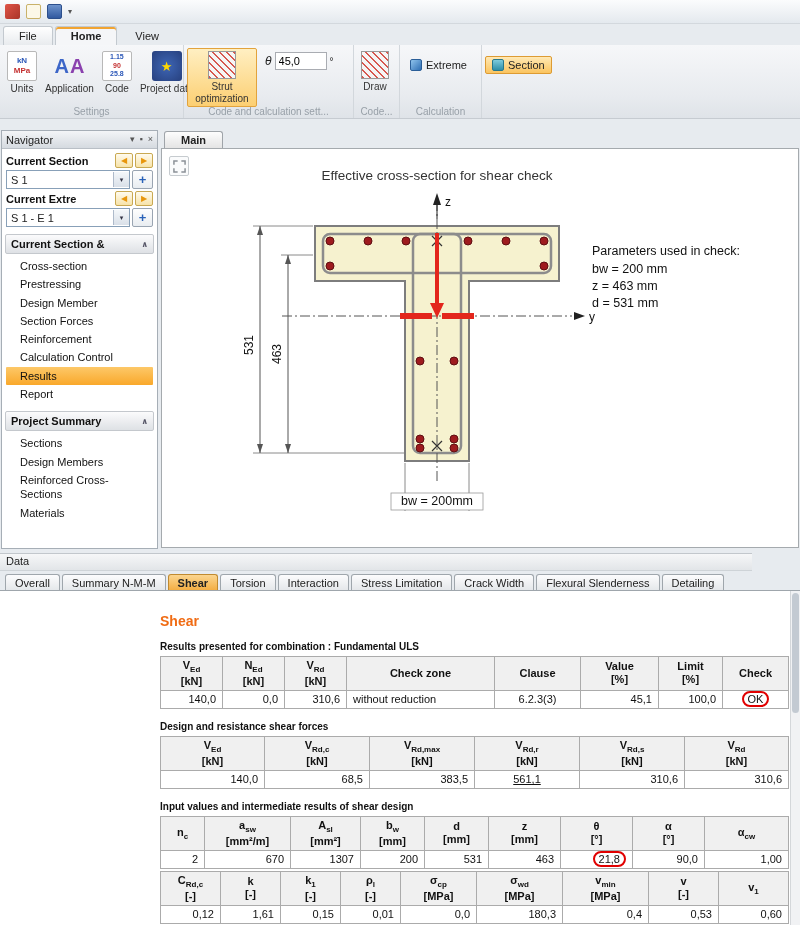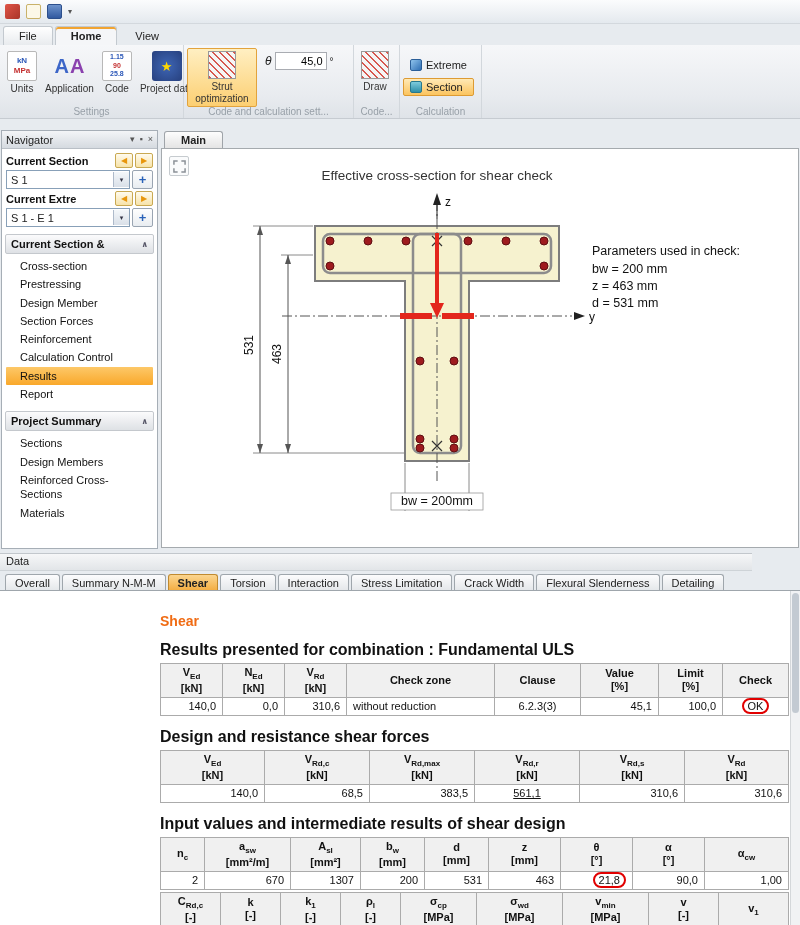--- a/index.html
+++ b/index.html
@@ -50,24 +50,24 @@
   .icon-code .icl{font-size:7px;font-weight:bold;line-height:1.2;}
   .icon-code .icl:nth-child(1){color:#2B57B8;}
   .icon-code .icl:nth-child(2){color:#C43131;}
   .icon-code .icl:nth-child(3){color:#2B57B8;}
   .icon-projectdata{background:radial-gradient(#3E66B5,#27407E);border-radius:3px;}
   .icon-projectdata .icl{color:#FFD800;font-size:13px;line-height:1;}
   .icon-strut,.icon-draw{width:28px;height:28px;border:1px solid #999;
     background:repeating-linear-gradient(45deg,rgba(210,60,50,.85) 0 1.5px,transparent 1.5px 5px),#F5F5F5;}
   .theta-row{display:flex;align-items:center;gap:3px;margin:4px 0 0 8px;}
   .theta-label{font-size:12px;font-style:italic;}
-  .theta-input{width:44px;height:16px;border:1px solid #A9ACB2;font-size:11px;text-align:right;
+  .theta-input{width:44px;height:16px;border:1px solid #A9ACB2;font-size:11px;text-align:left;
     padding:0 3px;font-family:inherit;background:#FFF;}
   .theta-deg{font-size:10px;vertical-align:top;}
-  .calc-stack{display:flex;flex-direction:column;gap:4px;margin-top:8px;}
+  .calc-stack{display:flex;flex-direction:row;gap:11px;margin-top:8px;}
   .small-btn{display:flex;align-items:center;gap:4px;font-size:11px;padding:2px 6px;
     border:1px solid transparent;border-radius:2px;white-space:nowrap;}
   .small-btn.selected{background:linear-gradient(#FFE9B5,#FBC45F);border-color:#DD9B33;}
   .sicon{width:12px;height:12px;border-radius:2px;flex-shrink:0;box-sizing:border-box;}
   .sicon-extreme{background:linear-gradient(135deg,#8FC3EC,#2F6FB4);border:1px solid #2A5E98;}
   .sicon-section{background:linear-gradient(#7ECBDC,#2F8FA8);border:1px solid #27788D;}
 
   
   .navigator{position:absolute;left:1px;top:130px;width:157px;height:419px;background:#FFF;
     border:1px solid #A6AEB6;box-sizing:border-box;overflow:hidden;}
@@ -114,21 +114,21 @@
   .data-panel{position:absolute;left:0;top:553px;width:752px;height:372px;}
   .data-caption{height:15px;background:linear-gradient(#F6F7F8,#E2E5E8);border-top:1px solid #C2C7CC;
     border-bottom:1px solid #CED3D7;font-size:11px;padding:1px 0 0 6px;}
   .data-tabs{height:20px;display:flex;align-items:flex-end;gap:2px;padding-left:5px;}
   .dtab{font-size:11px;color:#222;padding:2px 9px;background:linear-gradient(#FCFCFD,#E3E6E9);
     border:1px solid #9FA6AC;border-bottom:none;border-radius:3px 3px 0 0;white-space:nowrap;}
   .dtab.active{background:linear-gradient(#FBD58F,#F3AC3F);font-weight:bold;border-color:#C08A30;}
   .data-content{position:absolute;left:0;top:37px;width:800px;bottom:0;background:#FFF;
     border-top:1px solid #9FA6AC;box-sizing:border-box;padding:6px 12px 0 160px;overflow:hidden;}
   .shear-heading{margin:16px 0 4px;font-size:14px;font-weight:bold;color:#F06B13;}
-  .tbl-title{font-size:16px;font-weight:bold;color:#111;margin:12px 0 4px;}
+  .tbl-title{font-size:10px;font-weight:bold;color:#111;margin:12px 0 4px;}
   .rtable{border-collapse:collapse;table-layout:fixed;width:628px;margin:0 0 2px;}
   .rtable th,.rtable td{border:1px solid #ABABAB;font-size:11px;color:#111;box-sizing:border-box;}
   .rtable th{background:#F0F0F0;text-align:center;vertical-align:middle;padding:2px 3px;}
   .hsym{font-weight:bold;line-height:1.2;}
   .hsym sub{font-size:8px;}
   .hunit{font-weight:bold;line-height:1.2;}
   .rtable td{height:18px;background:#FFF;padding:1px 6px;}
   .circled{display:inline-block;border:2px solid #E10000;border-radius:9px;padding:0 4px;margin:-1px 0;}
   .vscroll{position:absolute;right:0;top:0;bottom:0;width:9px;background:#F1F2F4;border-left:1px solid #D4D7DA;}
   .vthumb{position:absolute;left:1px;right:1px;top:2px;height:120px;background:#C3CAD2;border-radius:4px;}

